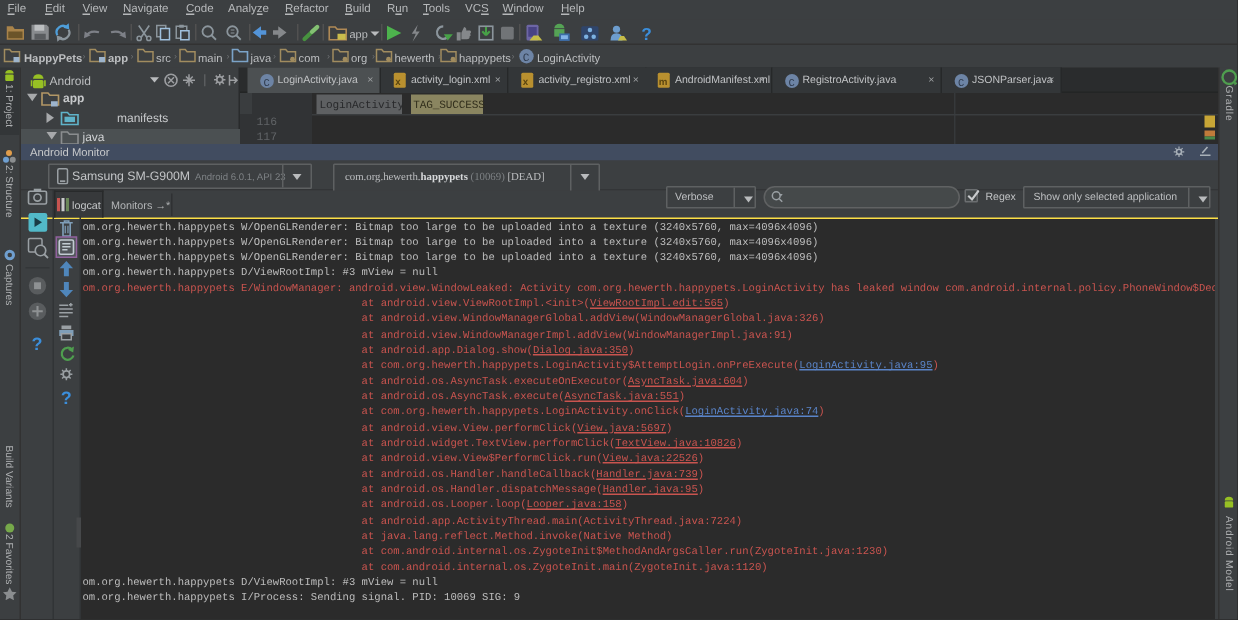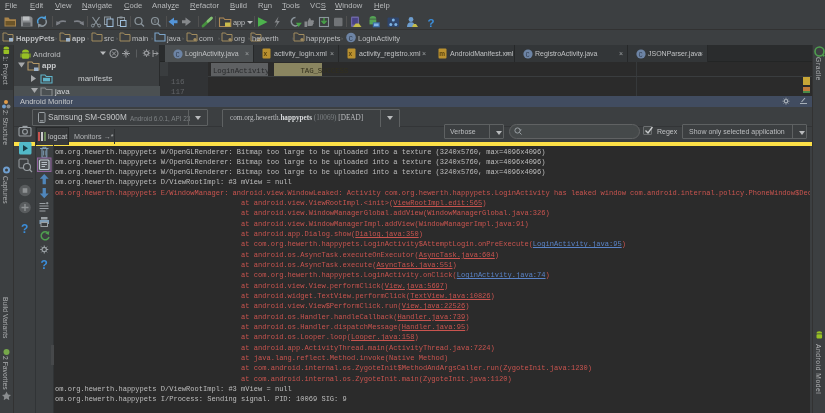--- a/index.html
+++ b/index.html
@@ -50,21 +50,21 @@
   #editor .lnum { position:absolute; left:6px; color:#606366; font-size:7.6px; font-family:"Liberation Mono",monospace; }
   .codeln { position:absolute; font-family:"Liberation Mono",monospace; font-size:14px; white-space:pre; color:#a9b7c6;margin-top:42px; }
 
   
   #amon { left:14px; top:96px; width:798px; height:317px; background:#3c3f41; }
   #amhead { position:absolute; left:0; top:0; width:798px; height:11px; background:#414c60; font-size:7.5px; color:#c6c8ca; }
   #amdev { position:absolute; left:0; top:11px; width:798px; height:20px; background:#3c3f41; border-bottom:1px solid #333537;}
   .combo { position:absolute; border:1px solid #5e6162; background:#3c3f41; border-radius:1px; font-size:7.5px; color:#bcbec0; }
   .combo .arr { position:absolute; right:0; top:0; bottom:0; width:19px; border-left:1px solid #5e6162; }
   .combo .arr:after { content:""; position:absolute; left:6px; top:6px; border-left:3px solid transparent; border-right:3px solid transparent; border-top:4px solid #b9bbbd; }
-  #amtabs { position:absolute; left:0; top:31px; width:798px; height:19px; background:#3c3f41; border-bottom:4px solid #fde047; font-size:7.5px; }
+  #amtabs { position:absolute; left:0; top:31px; width:798px; height:19px; background:#3c3f41; border-bottom:1px solid #fde047; font-size:7.5px; }
 
   
   #logarea { position:absolute; left:40px; top:50px; width:756px; height:267px; background:#2b2b2b; overflow:hidden; }
   #logpre { position:absolute; left:1px; top:0.5px; font-family:"Liberation Mono",monospace; font-size:7.05px; line-height:10.33px; color:#bdbdbd; white-space:pre; }
   .err { color:#c9544f; }
   .lnk { color:#5a84c8; text-decoration:underline; }
   .rlnk { text-decoration:underline; }
 </style>
 </head>
 <body>
@@ -205,21 +205,21 @@
       <circle cx="351" cy="7.5" r="4.8" fill="#6d84a5"></circle>
       <text x="348.5" y="10.5" font-size="7.5" fill="#2f3b4e" font-family="Liberation Mono">C</text>
     </svg>
     <span class="crumb" style="left:16px;font-weight:bold;">HappyPets</span>
     <span class="crumb" style="left:72px;font-weight:bold;">app</span>
     <span class="crumb" style="left:104px;">src</span>
     <span class="crumb" style="left:132px;">main</span>
     <span class="crumb" style="left:167px;">java</span>
     <span class="crumb" style="left:199px;">com</span>
     <span class="crumb" style="left:234px;">org</span>
-    <span class="crumb" style="left:252px;">hewerth</span>
+    <span class="crumb" style="left:263px;">hewerth</span>
     <span class="crumb" style="left:306px;">happypets</span>
     <span class="crumb" style="left:358px;">LoginActivity</span>
     <span class="chev" style="left:55px;">›</span>
     <span class="chev" style="left:87px;">›</span>
     <span class="chev" style="left:116px;">›</span>
     <span class="chev" style="left:151px;">›</span>
     <span class="chev" style="left:182px;">›</span>
     <span class="chev" style="left:218px;">›</span>
     <span class="chev" style="left:248px;">›</span>
     <span class="chev" style="left:292px;">›</span>
@@ -363,21 +363,21 @@
   </div>
 
   <div id="editor" class="abs">
     <div style="position:absolute;left:0;top:0;width:48px;height:34px;background:#313335;"></div>
     <div style="position:absolute;left:0;top:0;width:8px;height:14px;background:#3a3d3f;"></div>
     <div style="position:absolute;left:476px;top:0;width:1px;height:34px;background:#36393b;"></div>
 
     <div style="position:absolute;left:51px;top:0.5px;width:57px;height:13.5px;background:#5e6062;"></div>
     <div class="mono" style="position:absolute;left:53px;top:4.5px;font-size:7.4px;color:#28292b;letter-spacing:-0.1px;">LoginActivity</div>
     <div style="position:absolute;left:114px;top:0.5px;width:48px;height:13.5px;background:#8a8560;"></div>
-    <div class="mono" style="position:absolute;left:115.5px;top:4.5px;font-size:7.4px;color:#33301d;letter-spacing:-0.1px;margin-left:25px;">TAG_SUCCESS</div>
+    <div class="mono" style="position:absolute;left:115.5px;top:4.5px;font-size:7.4px;color:#33301d;letter-spacing:-0.1px;">TAG_SUCCESS</div>
     <div style="position:absolute;left:48px;top:13.8px;width:604px;height:1px;background:#3a3d3f;"></div>
 
     <span class="lnum" style="left:11px;top:15.5px;">116</span>
     <span class="lnum" style="left:11px;top:26px;">117</span>
     <div class="codeln" style="left:136px;top:14px;">Editor edit = <span style="color:#9876aa">sp</span>.edit();</div>
     <div class="codeln" style="left:136px;top:24.5px;">edit.putString(<span style="color:#6a8759">"username"</span>, username);</div>
 
     <div style="position:absolute;left:643px;top:15px;width:7px;height:8px;background:#c8a636;"></div>
     <div style="position:absolute;left:643px;top:24.5px;width:7px;height:4px;background:#c07a3a;"></div>
     <div style="position:absolute;left:643px;top:28.5px;width:7px;height:2px;background:#4a8a4a;"></div>

